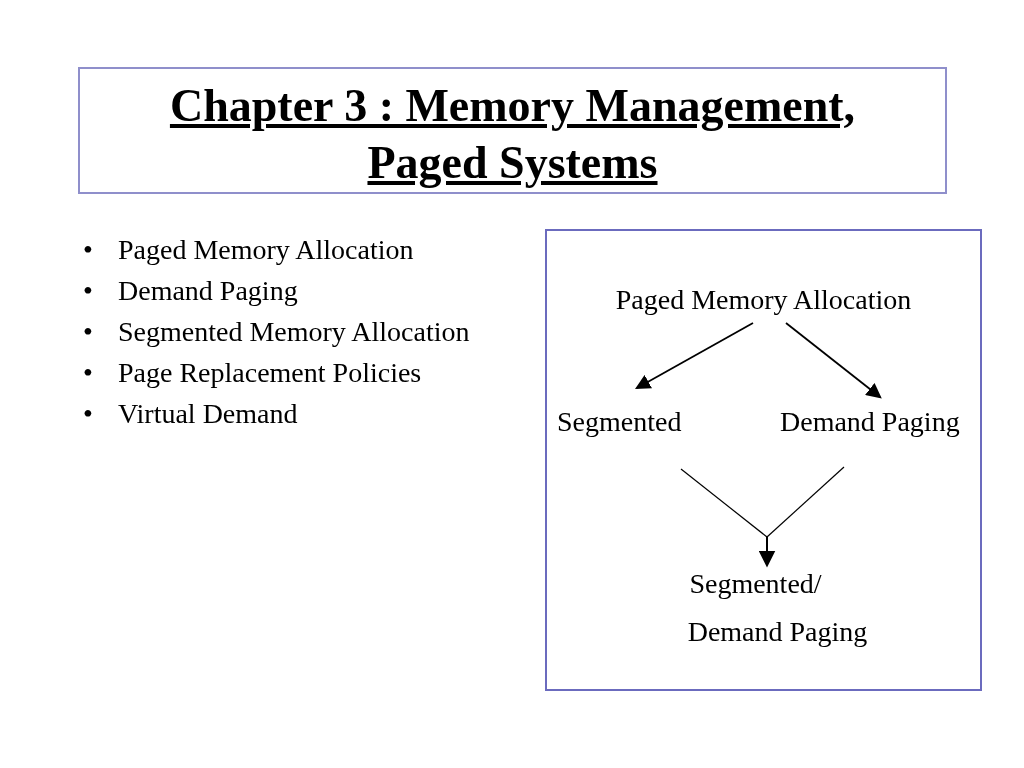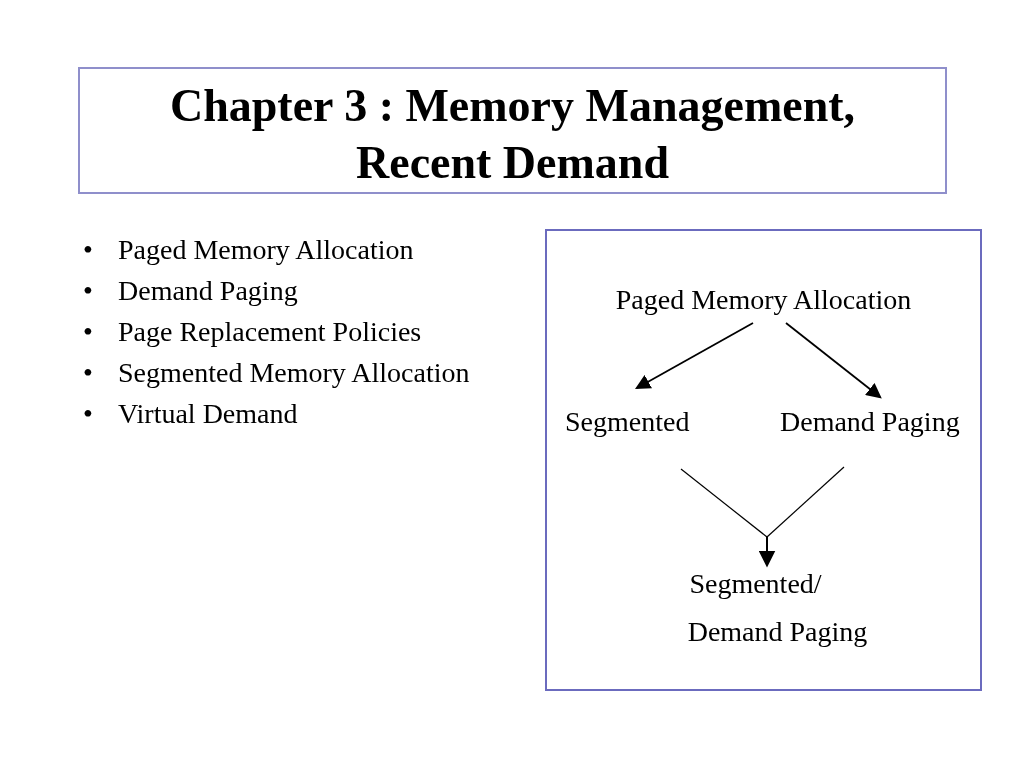--- a/index.html
+++ b/index.html
@@ -30,20 +30,21 @@
   
   .title-box {
     position: absolute;
     left: 78px;
     top: 67px;
     width: 869px;
     height: 127px;
     border: 2px solid var(--title-border);
     text-align: center;
     padding-top: 8px;
+    text-decoration: underline;
   }
   .title-line {
     font-size: 46px;
     font-weight: bold;
     line-height: 57px;
     white-space: nowrap;
   }
 
   
   .bullets {
@@ -90,21 +91,21 @@
     font-size: 28px;
     line-height: 34px;
     white-space: nowrap;
   }
   .dlabel.top {
     left: 0;
     right: 0;
     top: 52px;
     text-align: center;
   }
-  .dlabel.left  { left: 10px;  top: 174px; margin-left: 8px; }
+  .dlabel.left  { left: 10px;  top: 174px; }
   .dlabel.right { left: 233px; top: 174px; }
   .dlabel.b1 {
     left: 0;
     right: 16px;
     top: 336px;
     text-align: center;
   }
   .dlabel.b2 {
     left: 0;
     right: 0;
@@ -113,28 +114,28 @@
     padding-left: 28px; 
   }
 </style>
 </head>
 <body>
 
 <div class="slide">
 
   <div class="title-box">
     <div class="title-line">Chapter 3 : Memory Management,</div>
-    <div class="title-line">Recent Demand</div>
+    <div class="title-line">Paged Systems</div>
   </div>
 
   <ul class="bullets">
     <li>Paged Memory Allocation</li>
     <li>Demand Paging</li>
+    <li>Segmented Memory Allocation</li>
     <li>Page Replacement Policies</li>
-    <li>Segmented Memory Allocation</li>
     <li>Virtual Demand</li>
   </ul>
 
   <div class="diagram-box">
 
     <svg class="diagram-arrows" viewBox="0 0 433 458" xmlns="http://www.w3.org/2000/svg">
       <defs>
         <marker id="ah" viewBox="0 0 10 10" refX="8.5" refY="5" markerWidth="8.5" markerHeight="8.5" orient="auto">
           <path d="M0,0 L10,5 L0,10 z" fill="#000000"></path>
         </marker>

